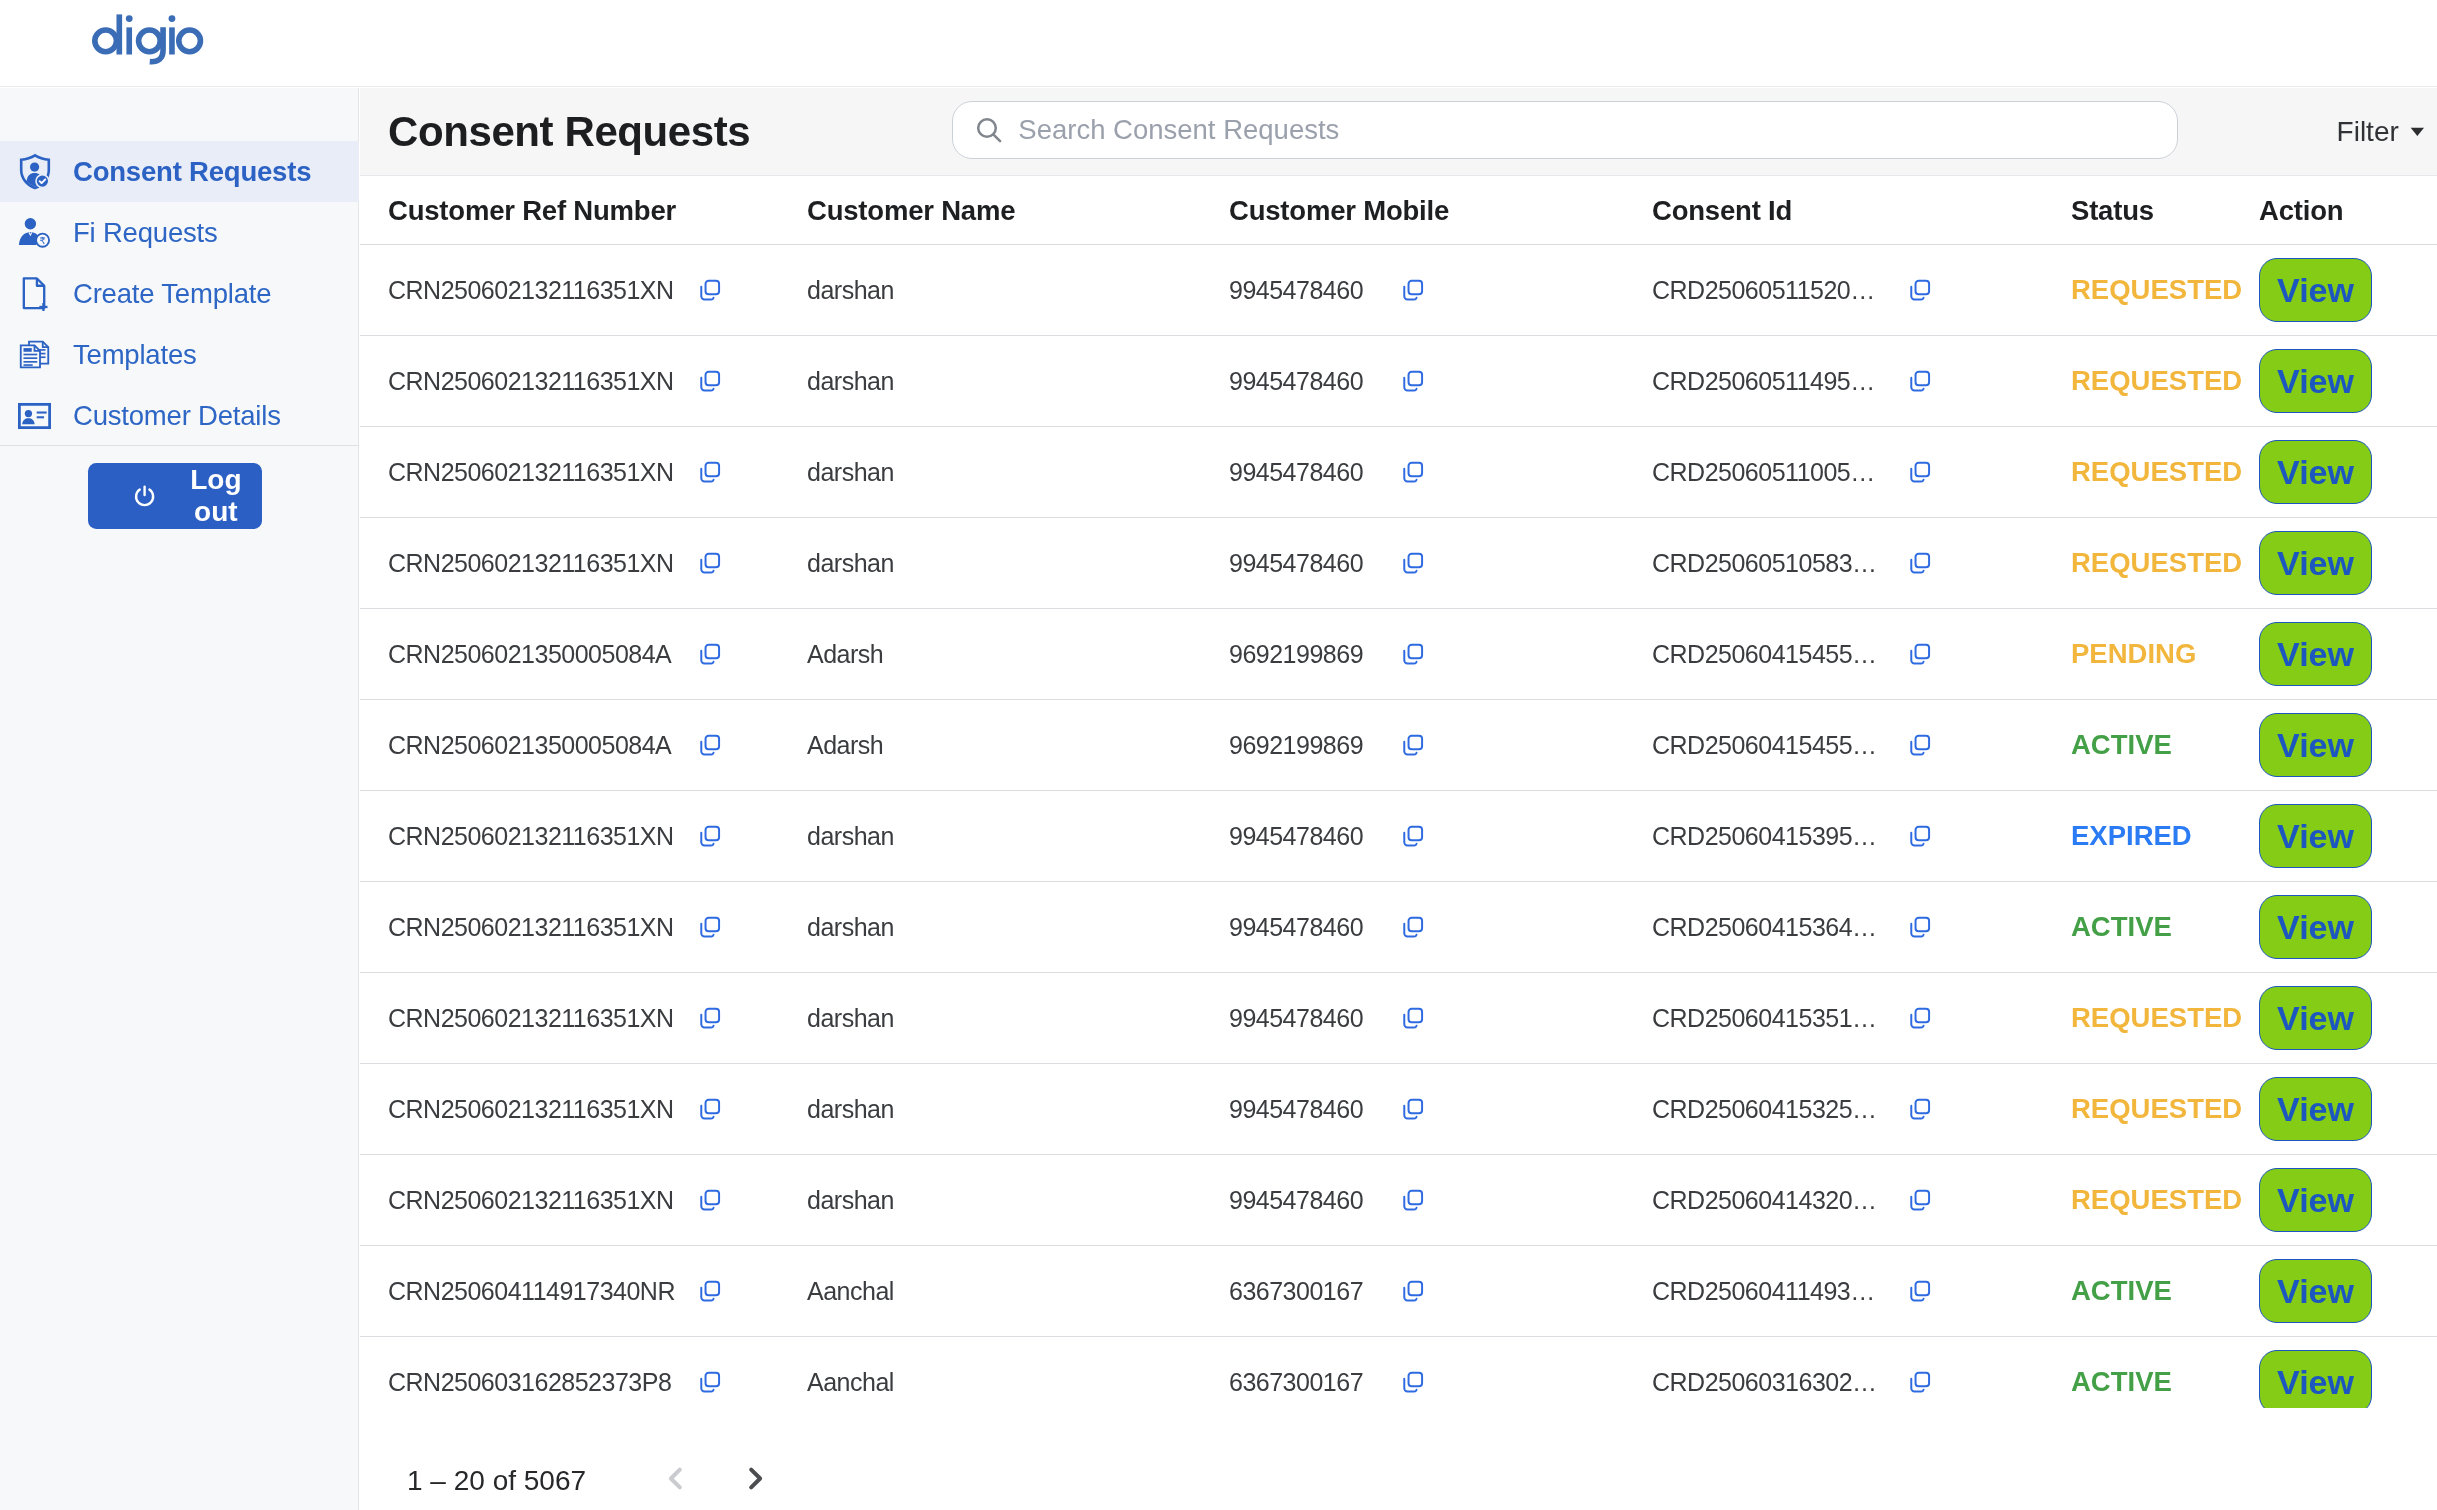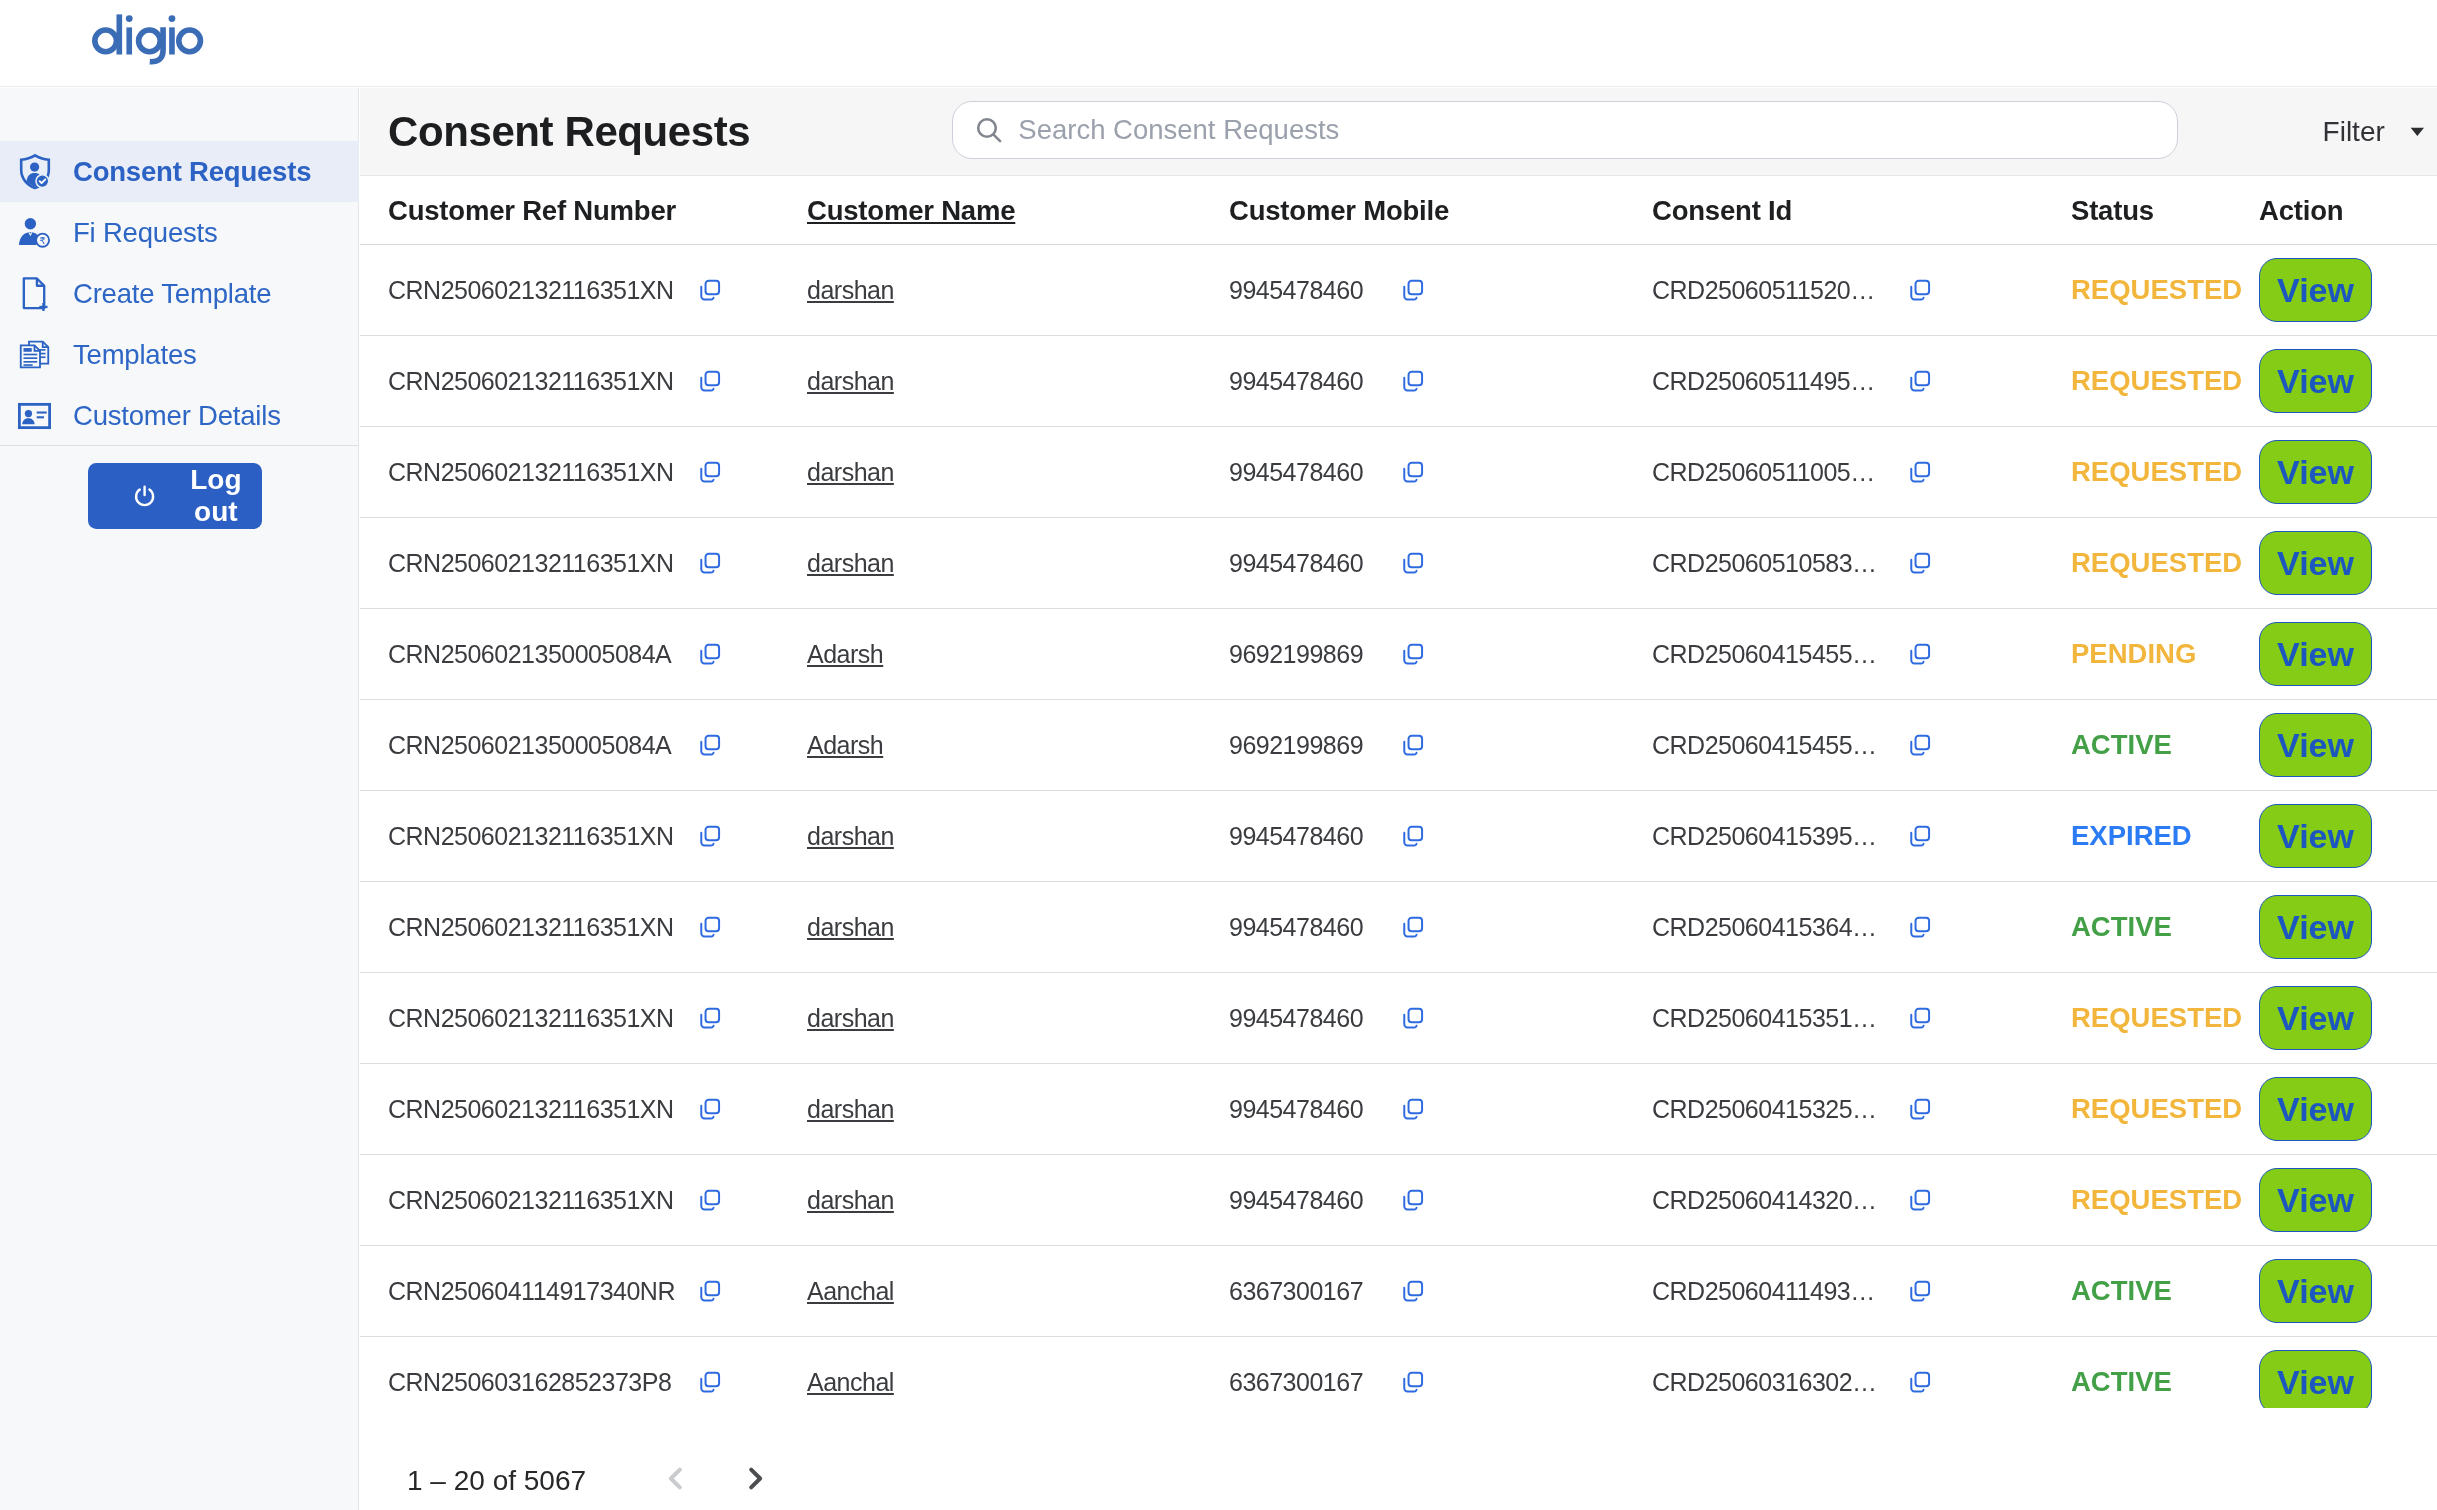--- a/index.html
+++ b/index.html
@@ -41,31 +41,31 @@
     letter-spacing:-0.4px; }
   .searchbox { position:absolute; left:592px; top:13.3px; width:1226px; height:58px;
     background:#ffffff; border:1.7px solid #ccd1d9; border-radius:20px;
     display:flex; align-items:center; }
   .searchbox svg { margin-left:20px; flex:none; }
   .searchbox input { border:none; outline:none; background:transparent;
     margin-left:13.3px; width:1135px; font-size:27.5px; color:#3c4043;
     font-family:"Liberation Sans",sans-serif; }
   .searchbox input::placeholder { color:#9ba1ac; opacity:1; }
   .filter { position:absolute; right:12.5px; top:0; height:88px; display:flex;
-    align-items:center; gap:24px; cursor:pointer;justify-content:center; }
+    align-items:center; gap:10px; cursor:pointer;justify-content:center; }
   .filter .filter-label { font-size:28px; color:#303236; }
 
   
   .thead { position:absolute; left:0; top:88px; width:2078px; height:69px;
     border-bottom:0.8px solid #d7d9db; background:#ffffff; }
   .th { position:absolute; top:0; height:69px; display:flex; align-items:center;
     font-size:27.5px; font-weight:bold; color:#1e1f21; letter-spacing:-0.2px;
     white-space:nowrap; }
   .col-ref    { left:28px;   }
-  .col-name   { left:447px;text-decoration:underline;  }
+  .col-name   { left:447px;  }
   .col-mobile { left:869px; }
   .col-cid    { left:1292px; }
   .col-status { left:1711px; }
   .col-action { left:1899px; }
 
   .tbody { position:absolute; left:0; top:157px; width:2078px; height:1163px;
     overflow:hidden; background:#ffffff; }
   .row { position:relative; width:2078px; height:91px;
     border-bottom:0.8px solid #dcdde0; background:#ffffff; }
   .cell { position:absolute; top:0; height:90px; display:flex; align-items:center;

